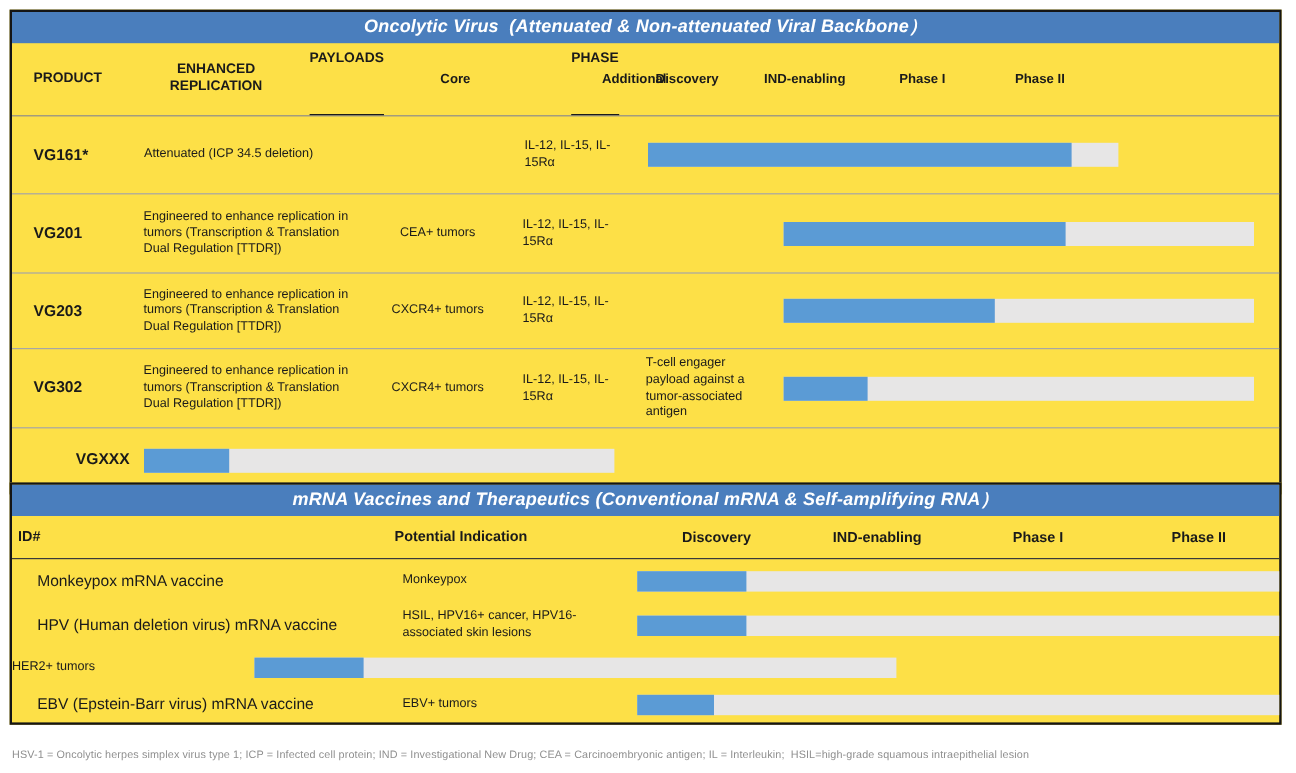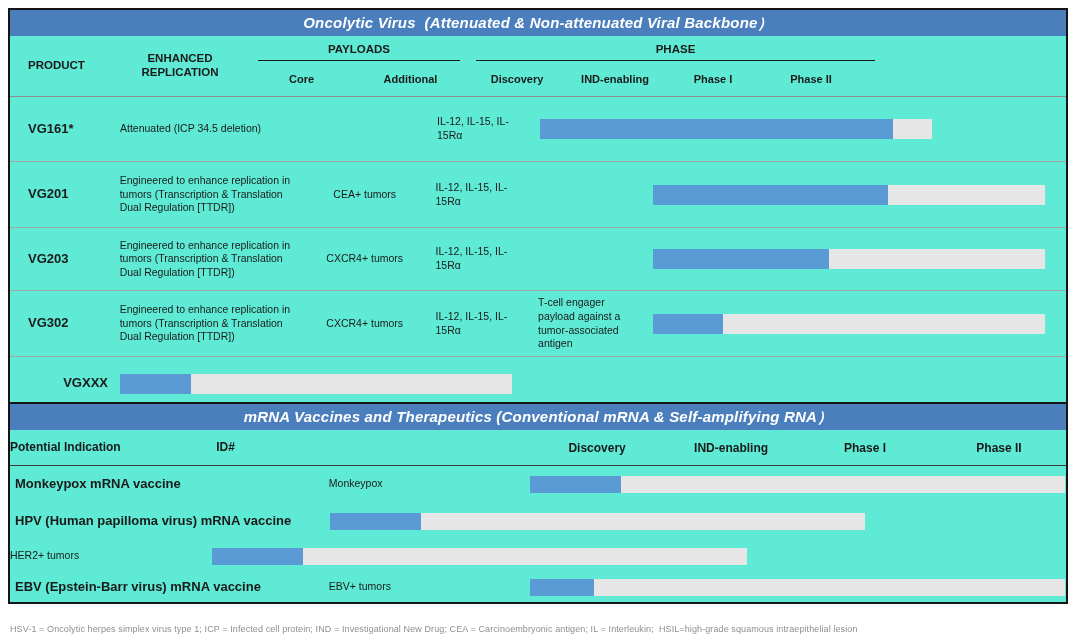--- a/index.html
+++ b/index.html
@@ -1,45 +1,45 @@
 <!DOCTYPE html>
 <html><head>
 <meta charset="utf-8">
 <style>
   html,body{margin:0;padding:0;}
   body{
     width:1080px;height:644px;position:relative;background:#fff;
     font-family:"Liberation Sans",sans-serif;color:#1a1a1a;
     -webkit-font-smoothing:antialiased;
   }
-  .tbl{position:absolute;left:8px;width:1060px;border:2px solid #151515;background:#5eead4;box-sizing:border-box;}
+  .tbl{position:absolute;left:8px;width:1060px;border:2px solid #151515;background:#fde047;box-sizing:border-box;}
   #table1{top:8px;height:404px;}
   #table2{top:402px;height:202px;}
   .band{
     height:26px;line-height:26px;background:#4a7ebd;color:#fff;
     text-align:center;font-size:15px;font-weight:bold;font-style:italic;
     letter-spacing:.2px;white-space:pre;
   }
   
   .s1head{display:flex;height:61px;border-bottom:1.5px solid #8c8c8c;box-sizing:border-box;}
   .hcell{display:flex;align-items:center;font-weight:bold;font-size:11.5px;line-height:1.2;box-sizing:border-box;padding-right:10px;}
   .c-prod{width:110px;padding-left:18px;box-sizing:border-box;}
   .c-back{width:187px;box-sizing:border-box;}
   .c-enh{width:130px;box-sizing:border-box;text-align:center;}
   .c-core{width:103px;box-sizing:border-box;}
   .c-add{width:115px;box-sizing:border-box;}
   .c-phase{width:415px;box-sizing:border-box;display:flex;align-items:center;}
-  .grp{display:flex;flex-direction:column;box-sizing:border-box;}
+  .grp{display:flex;box-sizing:border-box;}
   .g-pay{width:218px;}
   .g-phase{width:415px;}
   .grp-title{
     text-align:center;font-weight:bold;font-size:11.5px;
     padding:7px 0 5px 0;border-bottom:1px solid #1a1a1a;margin:0 8px;
   }
-  .grp-subs{flex:1;display:flex;align-items:center;}
+  .grp-subs{flex:1;display:flex;align-items:center;gap:40px;}
   .sub{font-weight:bold;font-size:11px;text-align:center;box-sizing:border-box;}
   .sub-core{width:103px;}
   .sub-add{width:115px;}
   .phase-subs{width:392px;display:flex;}
   .phase-sub{width:25%;text-align:center;font-weight:bold;font-size:11px;}
   .s1row{display:flex;align-items:center;border-top:1.5px solid #a6a6a6;box-sizing:border-box;}
   .s1row.first{border-top:none;}
   .h64{height:64px;} .h66{height:66px;} .h63{height:63px;} .h54{height:54px;text-align:right;}
   .cell{font-size:10.5px;line-height:1.3;box-sizing:border-box;padding-right:12px;}
   .prodname{font-weight:bold;font-size:13px;}
@@ -47,21 +47,21 @@
   .track{width:392px;height:20px;background:#e7e6e6;}
   .fill{height:100%;background:#5b9bd5;}
   
   .s2head{display:flex;align-items:center;height:36px;border-bottom:1.5px solid #3a3a3a;box-sizing:border-box;}
   .c2-id{width:320px;padding-left:5px;box-sizing:border-box;}
   .c2-ind{width:202px;box-sizing:border-box;}
   .c2-phases{width:538px;display:flex;}
   .c2-phase-label{width:25%;text-align:center;font-weight:bold;font-size:12px;}
   .s2row{display:flex;align-items:center;box-sizing:border-box;}
   .h36{height:36px;} .h38{height:38px;} .h32{height:32px;} .h30{height:30px;}
-  .idname{font-weight:bold;font-size:13px;line-height:1.25;}
+  .idname{font-weight:normal;font-size:13px;line-height:1.25;margin-left:16px;}
   .ind{font-size:10.5px;line-height:1.3;padding-right:14px;}
   .track2{width:535px;height:17px;background:#e7e6e6;}
   
   .footnote{
     position:absolute;left:10px;top:624px;width:1060px;
     font-size:9px;color:#8f8f8f;letter-spacing:.1px;white-space:pre;
   }
 </style>
 </head>
 <body>
@@ -150,42 +150,43 @@
         <div class="fill" style="width: 18%;"></div>
       </div>
     </div>
   </div>
 </div>
 
 <div class="tbl" id="table2">
   <div class="band">mRNA Vaccines and Therapeutics (Conventional mRNA &amp; Self-amplifying RNA）</div>
 
   <div class="s2head">
+    <div class="hcell c2-id" style="font-size:12px;">ID#</div>
     <div class="hcell c2-ind" style="font-size:12px;">Potential Indication</div>
-    <div class="hcell c2-id" style="font-size:12px;">ID#</div>
     <div class="c2-phases">
       <div class="c2-phase-label">Discovery</div>
       <div class="c2-phase-label">IND-enabling</div>
       <div class="c2-phase-label">Phase I</div>
       <div class="c2-phase-label">Phase II</div>
     </div>
   </div>
 
   <div class="s2row h36">
     <div class="c2-id idname">Monkeypox mRNA vaccine</div>
     <div class="c2-ind ind">Monkeypox</div>
     <div class="c2-phases">
       <div class="track2">
         <div class="fill" style="width: 17%;"></div>
       </div>
     </div>
   </div>
 
   <div class="s2row h38">
-    <div class="c2-id idname">HPV (Human papilloma virus) mRNA vaccine</div>
+    <div class="c2-id idname">HPV (Human deletion virus) mRNA vaccine</div>
+    <div class="c2-ind ind">HSIL, HPV16+ cancer, HPV16-associated skin lesions</div>
     <div class="c2-phases">
       <div class="track2">
         <div class="fill" style="width: 17%;"></div>
       </div>
     </div>
   </div>
 
   <div class="s2row h32">
     <div class="c2-ind ind">HER2+ tumors</div>
     <div class="c2-phases">

